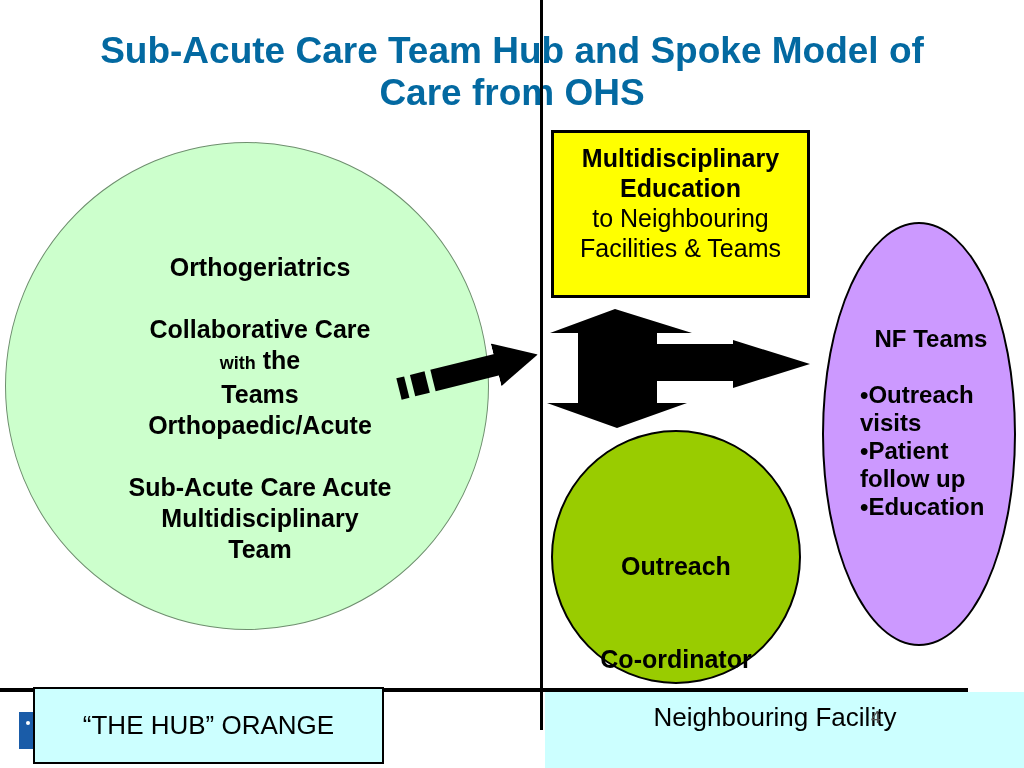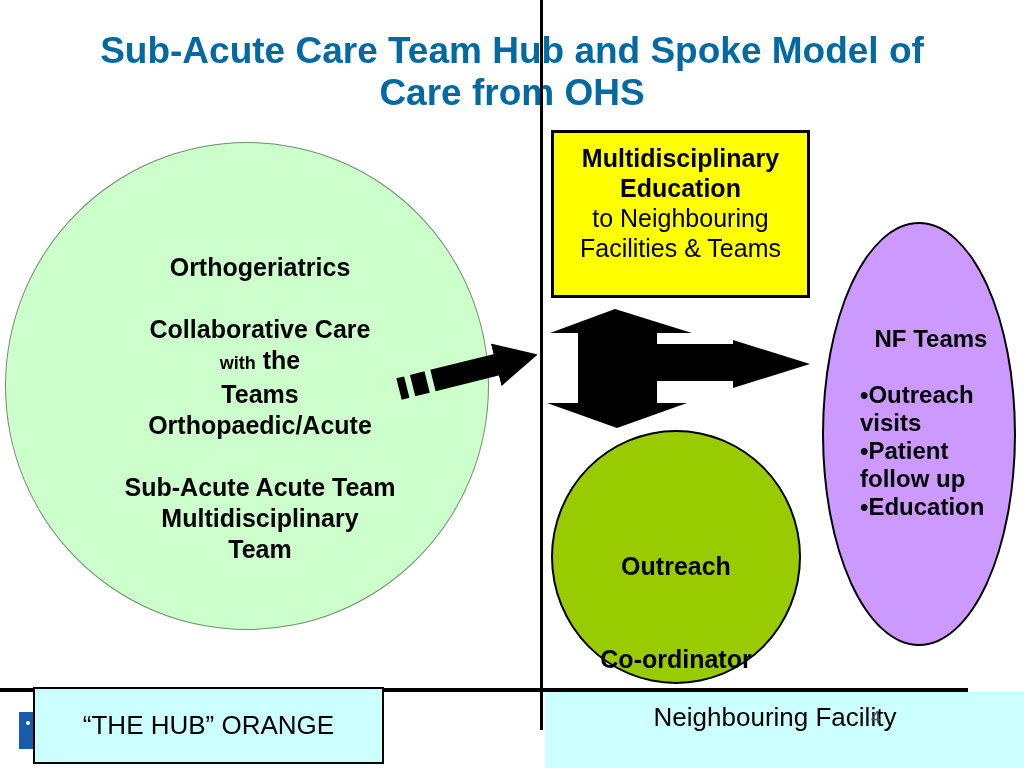--- a/index.html
+++ b/index.html
@@ -101,21 +101,21 @@
 
   <div class="hub-circle" style="background: rgb(204, 255, 204);"></div>
   <div class="hub-text">
     <div>Orthogeriatrics</div>
     <div class="blank"></div>
     <div>Collaborative Care</div>
     <div><span class="small">with</span>&nbsp;<span>the</span></div>
     <div>Teams</div>
     <div>Orthopaedic/Acute</div>
     <div class="blank"></div>
-    <div>Sub-Acute Acute Team</div>
+    <div>Sub-Acute Care Acute</div>
     <div>Multidisciplinary</div>
     <div>Team</div>
   </div>
 
   <div class="striped-arrow">
     <div class="dash1"></div>
     <div class="dash2"></div>
     <div class="shaft"></div>
     <div class="head"></div>
   </div>

